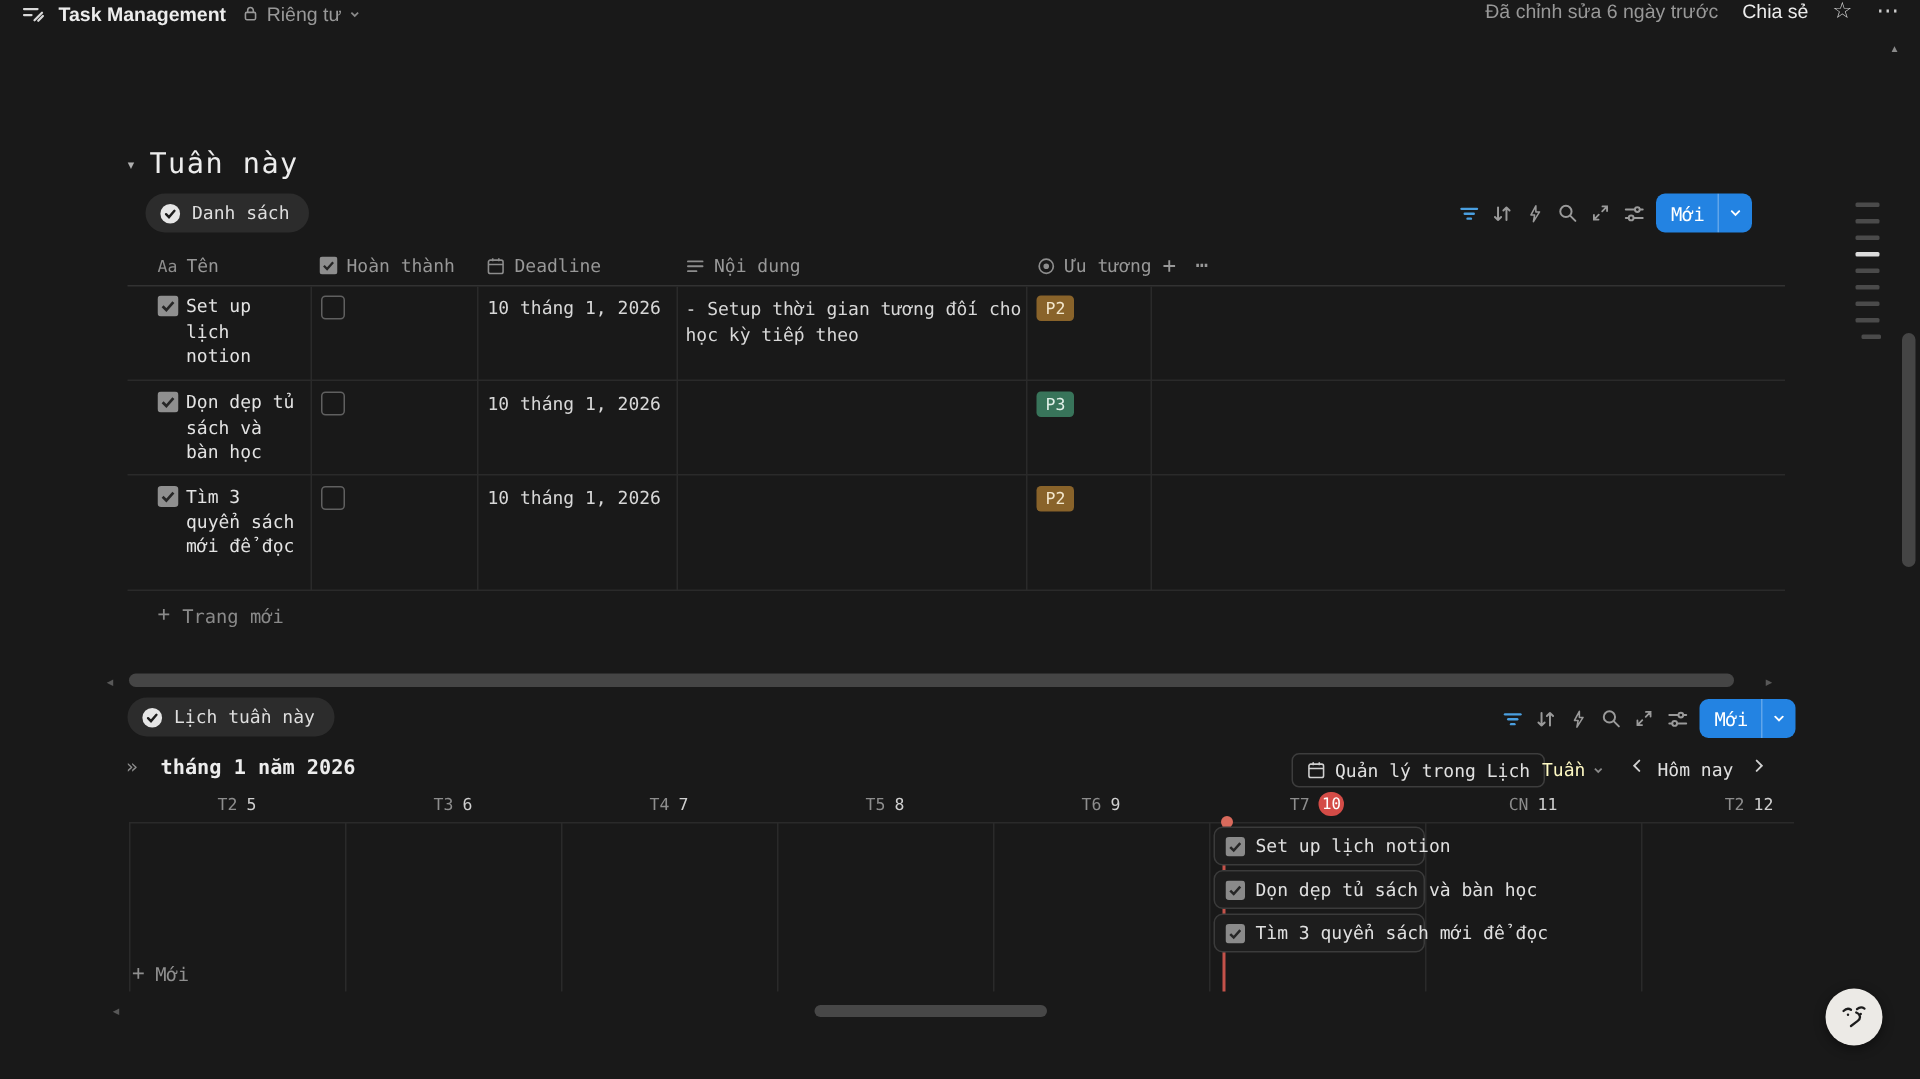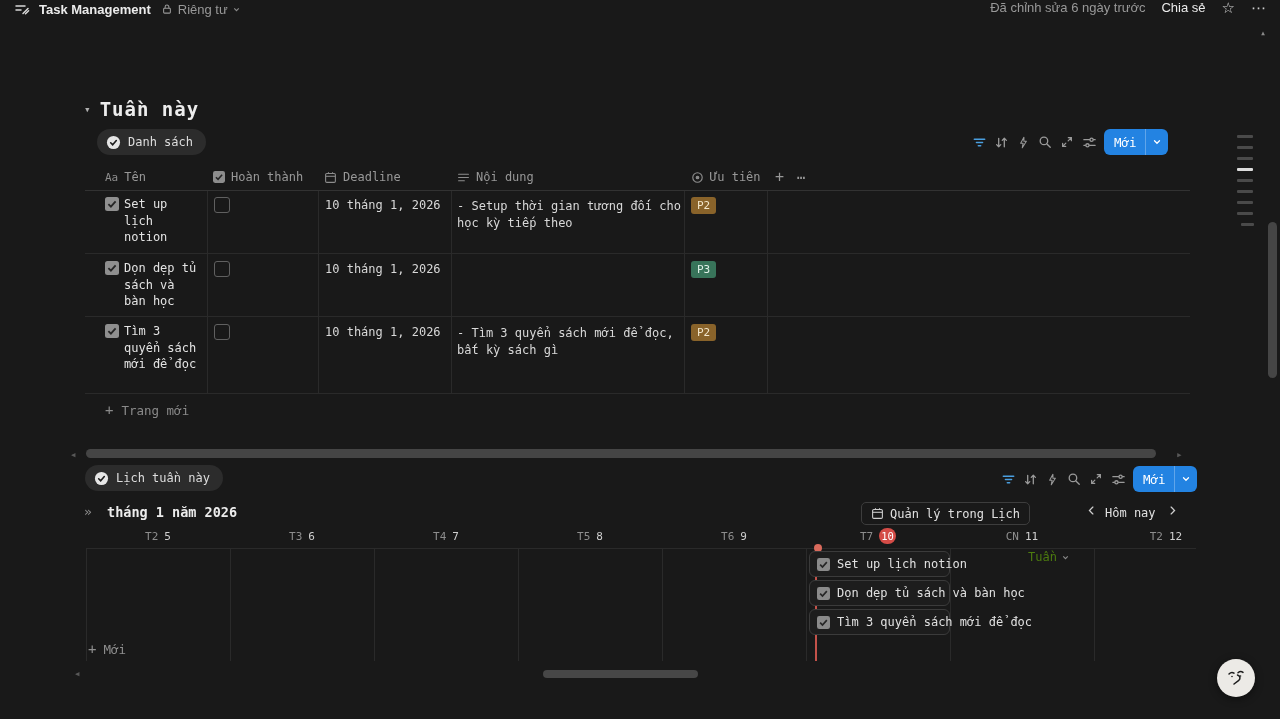--- a/index.html
+++ b/index.html
@@ -26,21 +26,21 @@
   .tb-title { color:#ececec; font-size:13px; font-weight:bold; margin:0 10px 0 8px; }
   .tb-grey { color:#989898; font-size:13px; }
   .tb-share { color:#ececec; font-size:13px; }
   .tb-star { color:#cfcfcf; font-size:15px; line-height:1; }
   .tb-more { color:#cfcfcf; font-size:15px; letter-spacing:1px; line-height:1; }
   .scrolltop { position:absolute; top:27px; right:14px; color:#8a8a8a; font-size:10px; }
 
   
   .heading-row { display:flex; align-items:center; gap:9px; }
   .toggle { color:#b0b0b0; font-size:11px; }
-  .h1 { color:#ececec; font-size:19px; font-weight:bold; letter-spacing:1px; }
+  .h1 { color:#ececec; font-size:19px; font-weight:normal; letter-spacing:1px; }
   .view-pill {
     display:inline-flex; align-items:center; gap:7px;
     height:26px; padding:0 13px 0 9px; border-radius:13px;
     background:#2c2c2c; color:#dedede; font-size:12px;
   }
   .toolbar { display:flex; align-items:center; }
   .tbtn { width:22px; height:22px; display:flex; align-items:center; justify-content:center; color:#9a9a9a; border-radius:4px; }
   .tbtn.blue { color:#4a9fe0; }
   .new-btn {
     display:flex; align-items:center; height:26px; border-radius:6px;
@@ -68,21 +68,21 @@
   
   .sb-thumb { background:#454545; border-radius:5px; }
   .sb-arrow { color:#585858; font-size:11px; line-height:1; }
 
   
   .cal-title { color:#ececec; font-size:13.5px; font-weight:bold; }
   .manage-pill {
     display:flex; align-items:center; gap:6px; height:23px; padding:0 9px;
     border:1px solid #3d3d3d; border-radius:5px; color:#e0e0e0; font-size:12px;
   }
-  .range-sel { display:flex; align-items:center; gap:4px; color:#4d7c0f; font-size:12px;margin-top:44px; }
+  .range-sel { display:flex; align-items:center; gap:4px; color:#fef9c3; font-size:12px; }
   .nav-chev { color:#cfcfcf; }
   .today-btn { color:#e0e0e0; font-size:12px; }
   .daycol { width:144px; display:flex; align-items:center; justify-content:center; gap:6px; height:18px; }
   .dow { color:#8d8d8d; font-size:11px; }
   .dnum { color:#cfcfcf; font-size:11px; }
   .dnum.today { background:#d44c47; color:#fff; width:17px; height:16px; border-radius:9px;
     display:flex; align-items:center; justify-content:center; font-size:10.5px; }
   .gline { background:#2a2a2a; }
   .event-card {
     position:absolute; width:141px; height:26px; background:#1d1d1d;
@@ -239,21 +239,21 @@
     </span>
     <span>Nội dung</span>
   </div>
   <div class="abs hdr-cell" style="left:691px; top:165px;">
     <span class="hdr-ic">
       <svg width="13" height="13" viewBox="0 0 16 16" fill="none" stroke="currentColor" stroke-width="1.4">
           <circle cx="8" cy="8" r="5.8"></circle>
           <circle cx="8" cy="8" r="1.6" fill="currentColor"></circle>
         </svg>
     </span>
-    <span>Ưu tiên</span>
+    <span>Ưu tương</span>
   </div>
   <div class="abs hdr-cell" style="left:775px; top:165px; font-size:15px">+</div>
   <div class="abs hdr-cell" style="left:797px; top:165px; font-size:14px">⋯</div>
 
   <div class="abs" style="left:85px; top:190px; width:1105px; height:1px; background:#323232"></div>
   <div class="abs vline" style="left:207px; top:191px; height:203px"></div>
   <div class="abs vline" style="left:318px; top:191px; height:203px"></div>
   <div class="abs vline" style="left:451px; top:191px; height:203px"></div>
   <div class="abs vline" style="left:684px; top:191px; height:203px"></div>
   <div class="abs vline" style="left:767px; top:191px; height:203px"></div>
@@ -289,21 +289,20 @@
   <div class="abs row" style="left:85px; top:318px; width:1105px; height:76px;">
     <span class="abs cb-checked" style="left:20px; top:6px">
       <svg width="14" height="14" viewBox="0 0 14 14">
           <rect width="14" height="14" rx="2.5" fill="#8f8f8f"></rect>
           <path d="M3.4 7.2 L5.9 9.7 L10.6 4.4" stroke="#262626" stroke-width="1.8" fill="none"></path>
         </svg>
     </span>
     <div class="abs cell-title" style="left:39px; top:5px">Tìm 3 quyển sách mới để đọc</div>
     <span class="abs cb-empty" style="left:129px; top:6px"></span>
     <div class="abs cell-date" style="left:240px; top:7px">10 tháng 1, 2026</div>
-    <div class="abs cell-content" style="left:372px; top:7px">- Tìm 3 quyển sách mới để đọc, bất kỳ sách gì</div>
     <span class="abs badge y" style="left:606px; top:6px">P2</span>
   </div>
 
   <div class="abs newpage" style="left:105px; top:402px;">
     <span style="font-size:14px">+</span>
     <span>Trang mới</span>
   </div>
 
   <span class="abs sb-arrow" style="left:70px; top:449px">◂</span>
   <div class="abs sb-thumb" style="left:86px; top:449px; width:1070px; height:9px;"></div>

